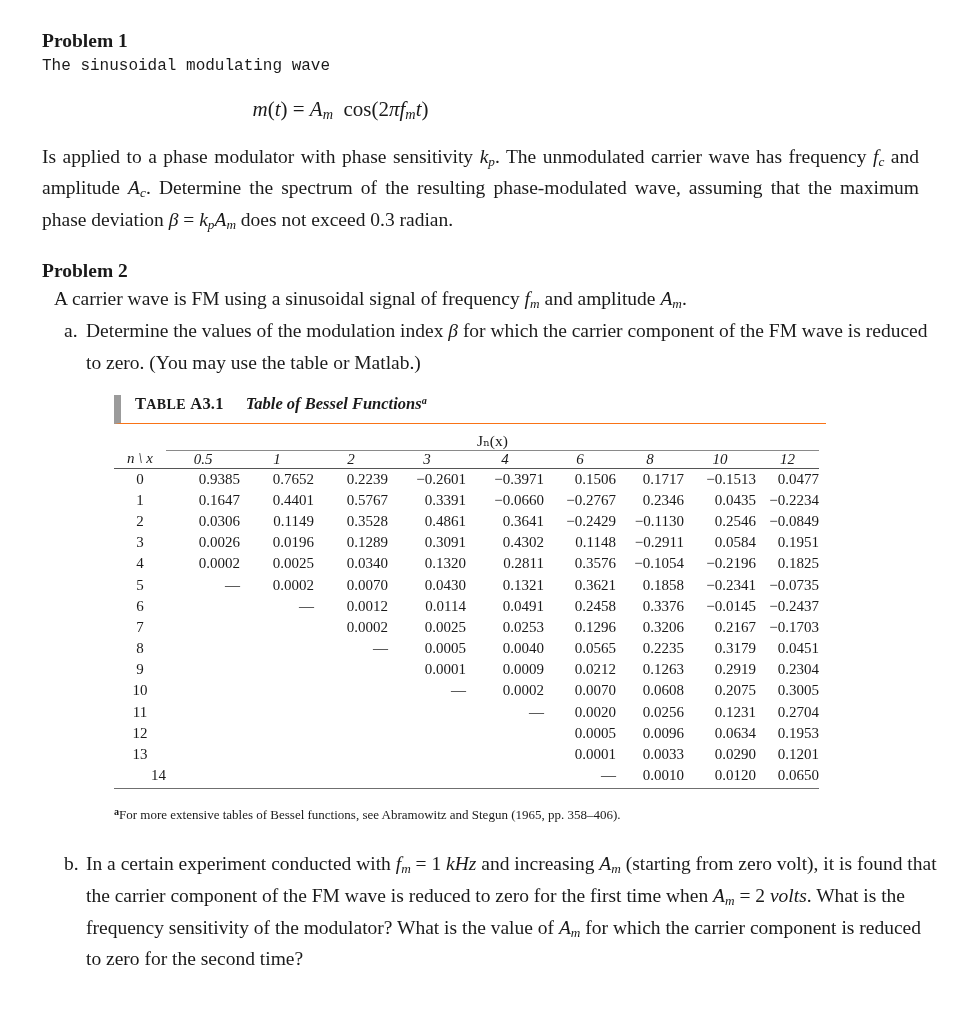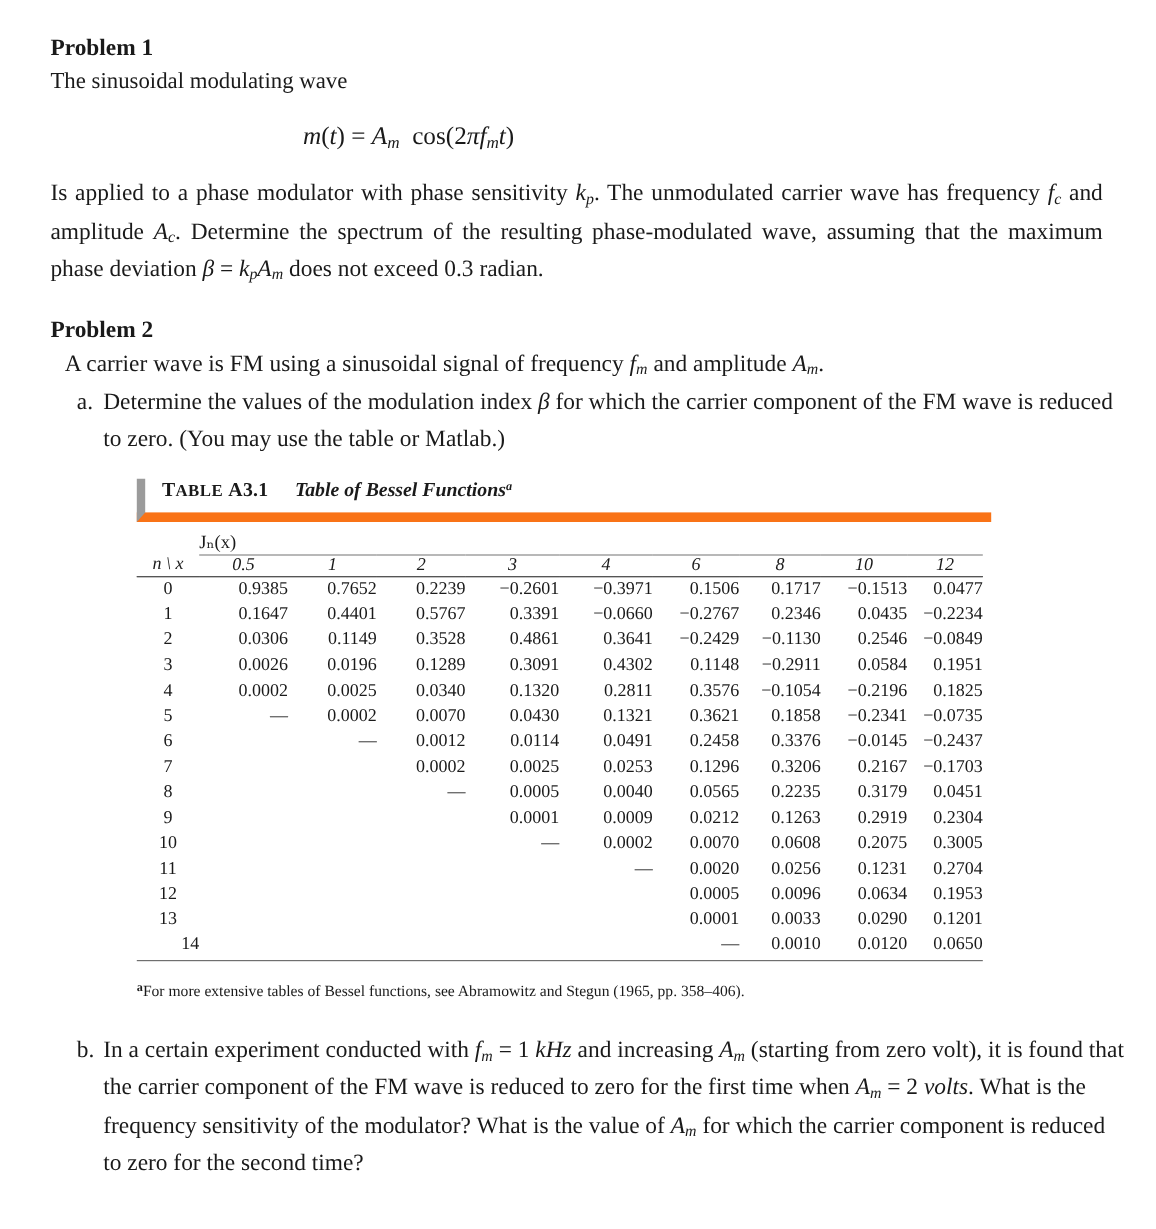--- a/index.html
+++ b/index.html
@@ -24,23 +24,24 @@
   .content {
     padding: 28px 24px 0 42px;
   }
   .prob-head {
     font-weight: bold;
     font-size: 19.5px;
     line-height: 1.35;
     margin: 0 0 1px 0;
   }
   .lead {
-    font-size: 19px;
+    font-size: 16px;
     line-height: 1.4;
     margin: 0;
+    font-family: Liberation Mono, monospace;
   }
   .eqn {
     text-align: center;
     font-size: 21px;
     margin: 19px 0 18px 0;
     padding-right: 300px;
   }
   .para {
     font-size: 19.5px;
     line-height: 1.62;
@@ -87,21 +88,21 @@
   
   .table-wrap {
     margin: 16px 0 0 72px;
     width: 712px;
     position: relative;
   }
   .tbl-title-row {
     position: relative;
     padding: 0 0 6px 14px;
     border-left: 7px solid #9b9b9b;
-    border-bottom: 8px solid #f97316;
+    border-bottom: 1px solid #f97316;
     height: 22px;
     box-sizing: content-box;
   }
   .tbl-title {
     font-size: 16.5px;
     white-space: nowrap;
     line-height: 1.1;
   }
   .tbl-title .tnum {
     font-weight: bold;
@@ -122,21 +123,21 @@
     width: 705px;
     margin-left: 0;
     margin-top: 8px;
     font-size: 15px;
   }
   table.bessel th, table.bessel td {
     padding: 0;
     font-weight: normal;
   }
   .jn-row th {
-    text-align: left;
+    text-align: center;
     font-size: 15.5px;
     padding: 5px 0 7px 0;
     border-bottom: 1px solid #8a8a8a;
   }
   .hdr-row th {
     font-style: italic;
     font-size: 15px;
     padding: 5px 0 6px 0;
     border-bottom: 1px solid #555;
   }

